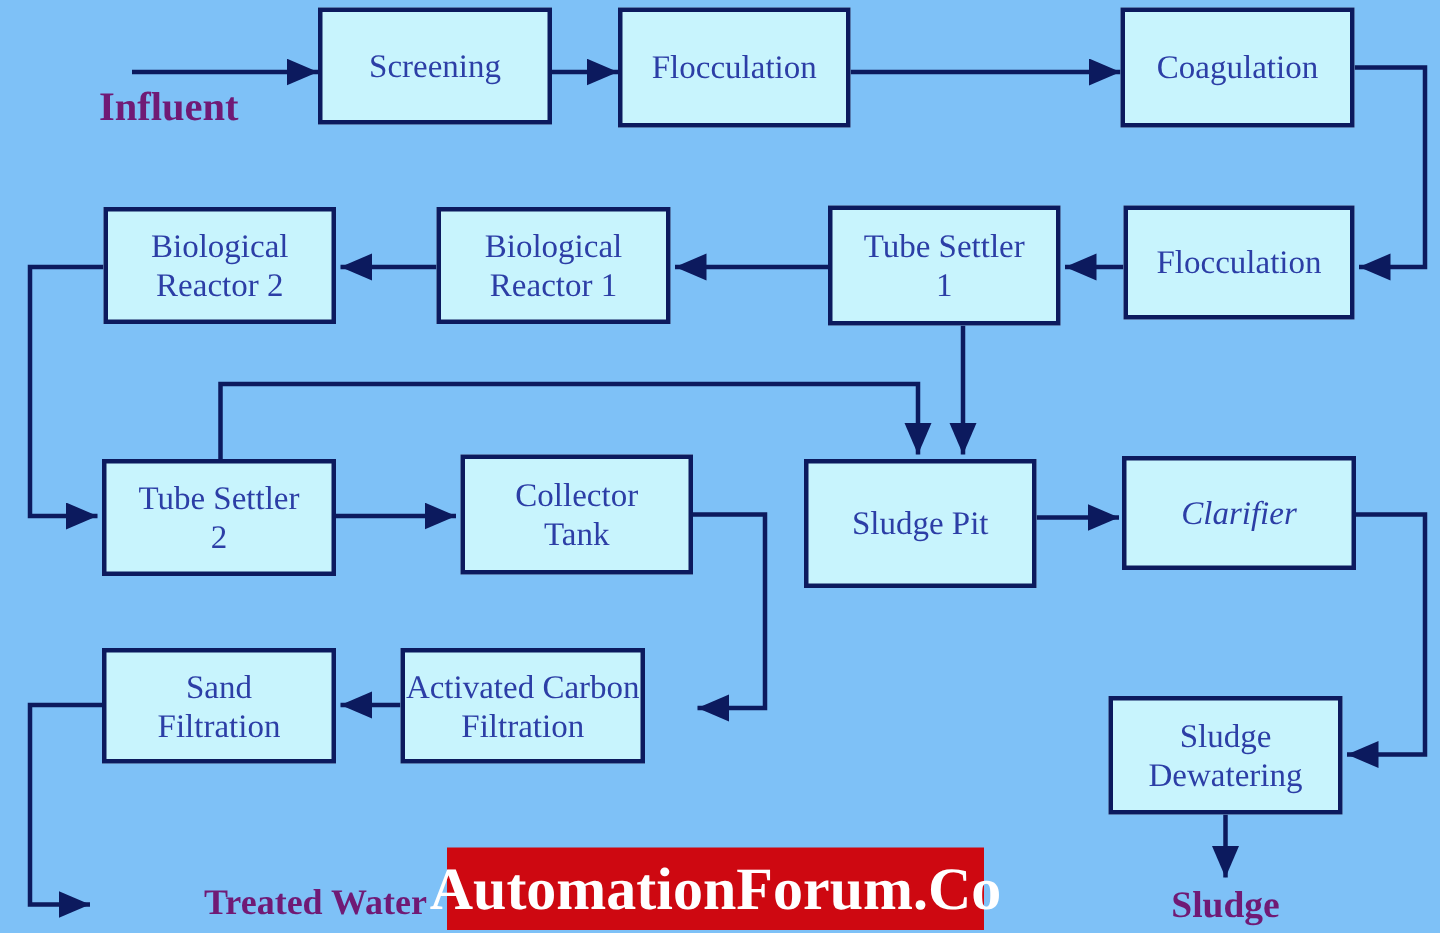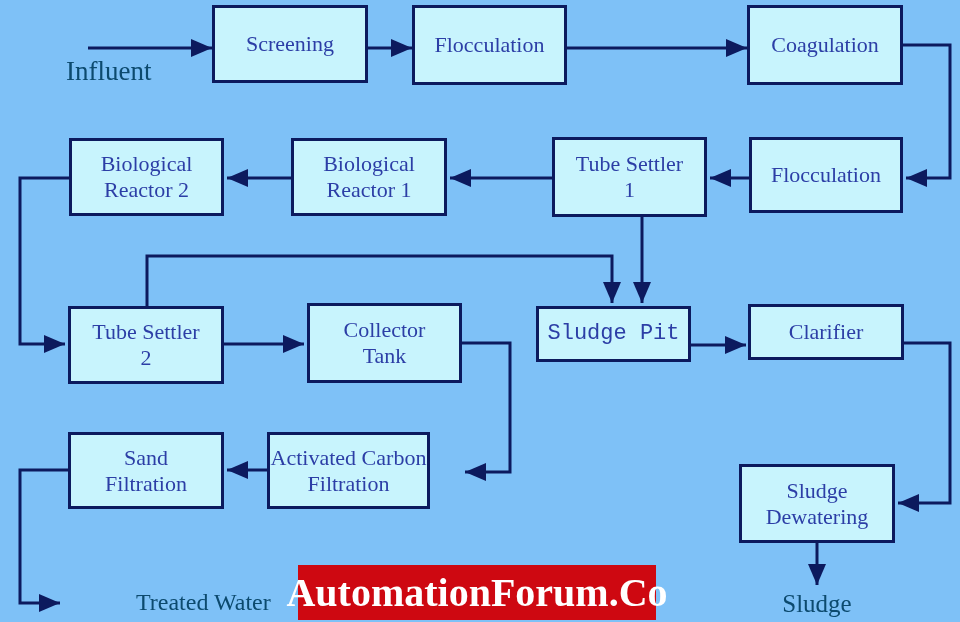--- a/index.html
+++ b/index.html
@@ -18,22 +18,22 @@
     border:3px solid #0c1a5e;
     color:#2c3ea6;
     display:flex; align-items:center; justify-content:center;
     text-align:center;
     font-size:22px;
     line-height:1.18;
     white-space:pre-line;
   }
   .flowlabel {
     position:absolute;
-    color:#0c4a6e;
-    font-weight:normal;
+    color:#701a75;
+    font-weight:bold;
     white-space:nowrap;
   }
   .banner {
     position:absolute;
     left:298px; top:565px; width:358px; height:55px;
     background:#ce0811;
     display:flex; align-items:center; justify-content:center;
   }
   .banner span {
     color:#ffffff;
@@ -82,22 +82,22 @@
 Reactor 2</div>
   <div class="node" style="left:291px; top:138px; width:156px; height:78px;">Biological
 Reactor 1</div>
   <div class="node" style="left:552px; top:137px; width:155px; height:80px;">Tube Settler
 1</div>
   <div class="node" style="left:749px; top:137px; width:154px; height:76px;">Flocculation</div>
   <div class="node" style="left:68px;  top:306px; width:156px; height:78px;">Tube Settler
 2</div>
   <div class="node" style="left:307px; top:303px; width:155px; height:80px;">Collector
 Tank</div>
-  <div class="node" style="left:536px; top:306px; width:155px; height:56px;font-family:Liberation Mono, monospace;">Sludge Pit</div>
-  <div class="node" style="left:748px; top:304px; width:156px; height:56px;">Clarifier</div>
+  <div class="node" style="left:536px; top:306px; width:155px; height:86px;">Sludge Pit</div>
+  <div class="node" style="left:748px; top:304px; width:156px; height:76px;font-style:italic;">Clarifier</div>
   <div class="node" style="left:68px;  top:432px; width:156px; height:77px;">Sand
 Filtration</div>
   <div class="node" style="left:267px; top:432px; width:163px; height:77px;">Activated Carbon
 Filtration</div>
   <div class="node" style="left:739px; top:464px; width:156px; height:79px;">Sludge
 Dewatering</div>
 
   <div class="flowlabel" style="left:66px;  top:56px;  font-size:27px;">Influent</div>
   <div class="flowlabel" style="left:93px;  top:589px; font-size:24px;margin-left:43px;">Treated Water</div>
   <div class="flowlabel" style="left:760px; top:590px; width:114px; text-align:center; font-size:25px;">Sludge</div>

